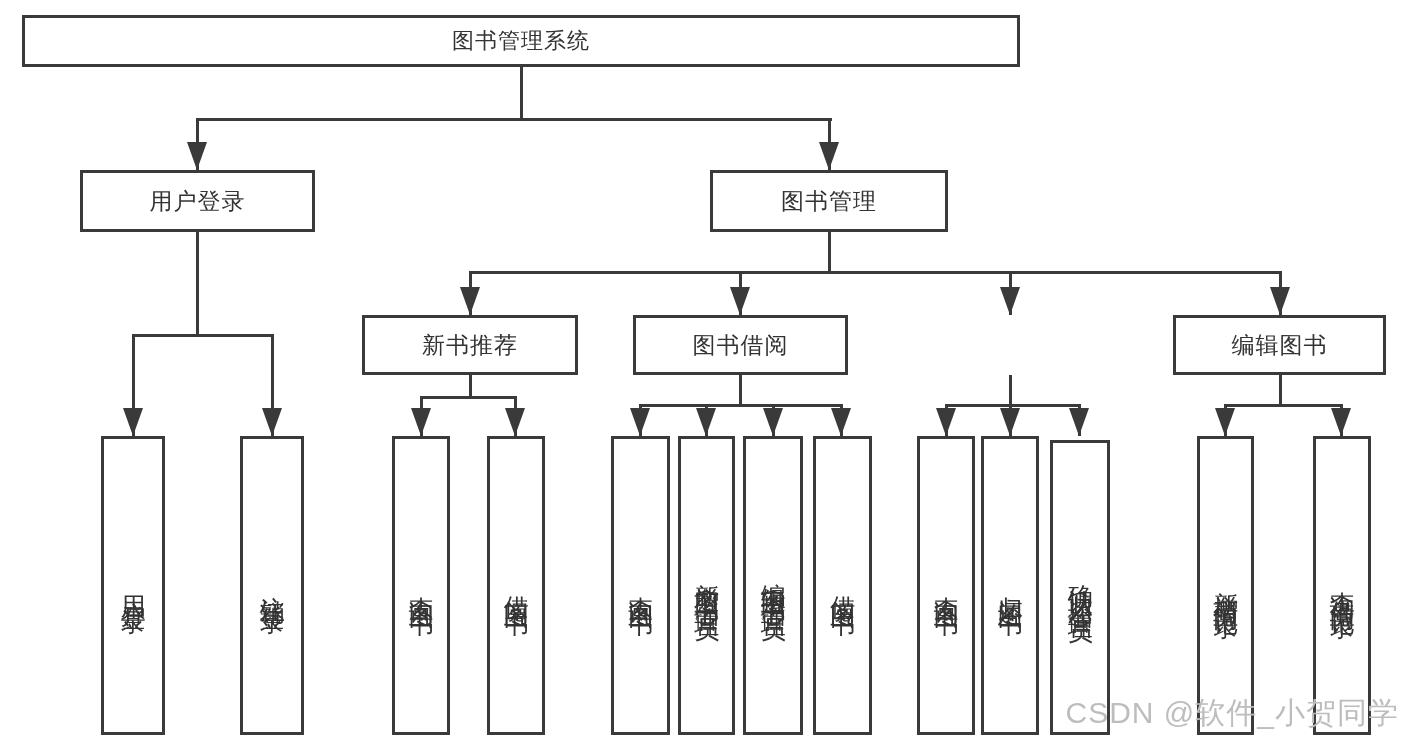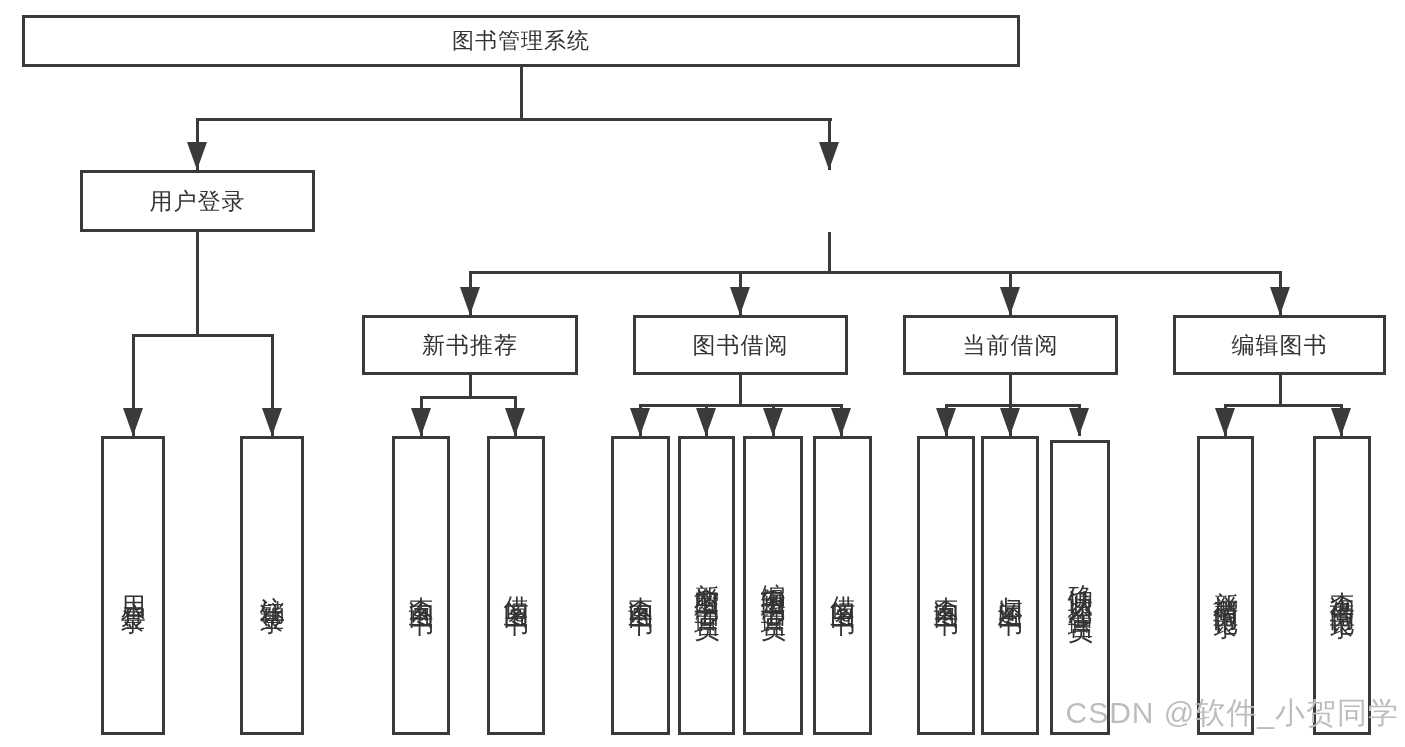--- a/index.html
+++ b/index.html
@@ -108,29 +108,29 @@
   <div class="arw" style="left:1215px;top:408px;"></div>
   <div class="arw" style="left:1331px;top:408px;"></div>
 
   <div class="node root" style="left:22px;top:15px;width:998px;height:52px;">
     <span class="hlabel">图书管理系统</span>
   </div>
 
   <div class="node" style="left:80px;top:170px;width:235px;height:62px;">
     <span class="hlabel">用户登录</span>
   </div>
+  <div class="node" style="left:710px;top:170px;width:238px;height:62px;">
+    <span class="hlabel">图书管理</span>
+  </div>
 
   <div class="node" style="left:362px;top:315px;width:216px;height:60px;text-align:center;">
     <span class="hlabel">新书推荐</span>
   </div>
   <div class="node" style="left:633px;top:315px;width:215px;height:60px;">
     <span class="hlabel">图书借阅</span>
-  </div>
-  <div class="node" style="left:903px;top:315px;width:215px;height:60px;">
-    <span class="hlabel">当前借阅</span>
   </div>
   <div class="node" style="left:1173px;top:315px;width:213px;height:60px;">
     <span class="hlabel">编辑图书</span>
   </div>
 
   <div class="node" style="left:101px;top:436px;width:64px;height:299px;">
     <span class="vlabel">用户登录</span>
   </div>
   <div class="node" style="left:240px;top:436px;width:64px;height:299px;">
     <span class="vlabel">注销登录</span>

